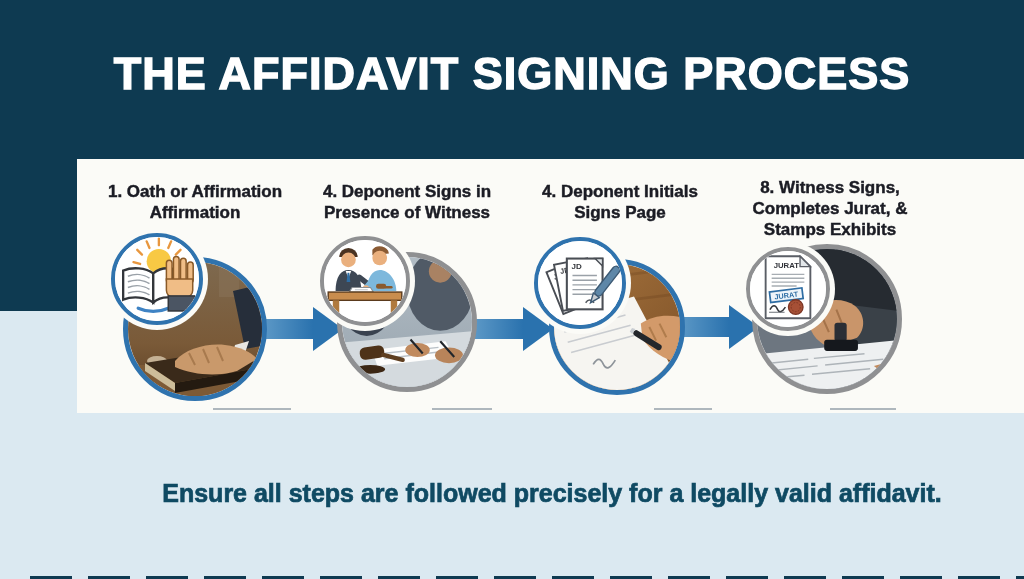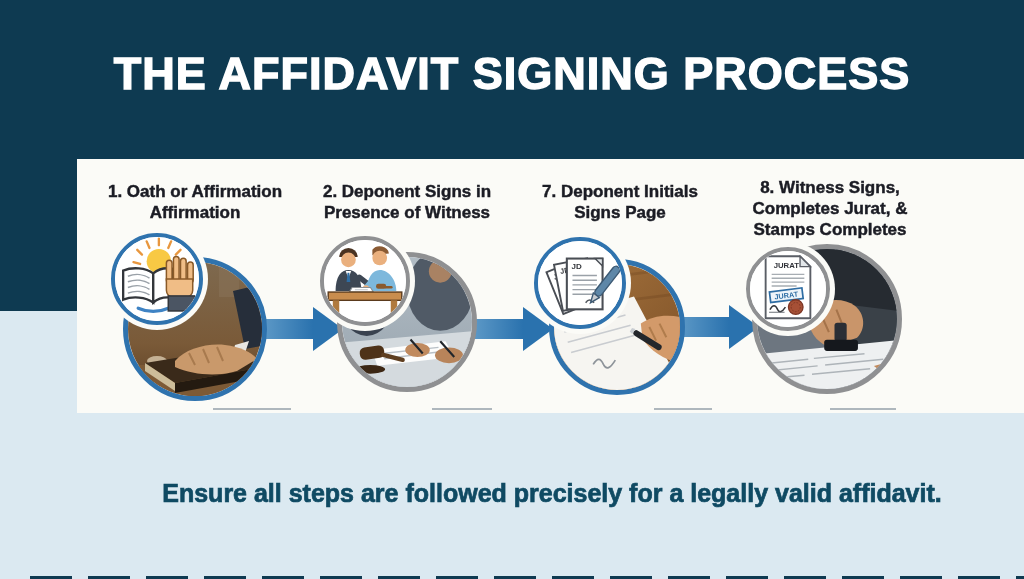--- a/index.html
+++ b/index.html
@@ -85,31 +85,31 @@
 
 <div class="main-title">THE AFFIDAVIT SIGNING PROCESS</div>
 
 <div class="card">
 
   <div class="step-title t1">
     <div>1. Oath or Affirmation</div>
     <div>Affirmation</div>
   </div>
   <div class="step-title t2">
-    <div>2. Deponent Signs in</div>
+    <div>4. Deponent Signs in</div>
     <div>Presence of Witness</div>
   </div>
   <div class="step-title t3">
-    <div>7. Deponent Initials</div>
+    <div>4. Deponent Initials</div>
     <div>Signs Page</div>
   </div>
   <div class="step-title t4">
     <div>8. Witness Signs,</div>
     <div>Completes Jurat, &amp;</div>
-    <div>Stamps Completes</div>
+    <div>Stamps Exhibits</div>
   </div>
 
   <svg class="arrow a1" width="80" height="48" viewBox="0 0 80 48">
     <defs>
         <linearGradient id="ag1" x1="0" y1="0" x2="1" y2="0">
       <stop offset="0" stop-color="#5d99c7"></stop>
           <stop offset="1" stop-color="#2a72ae"></stop>
         </linearGradient>
       </defs>
     <rect x="0" y="14" width="50" height="20" fill="url(#ag1)"></rect>

